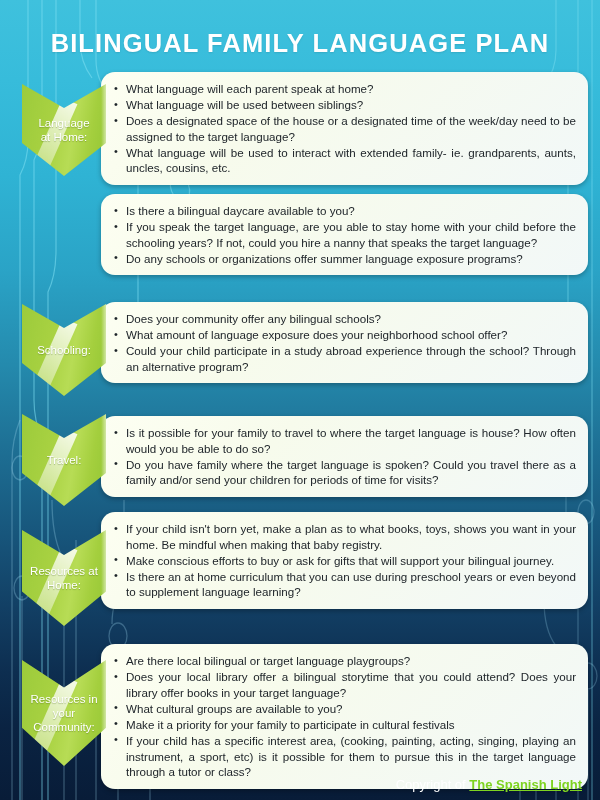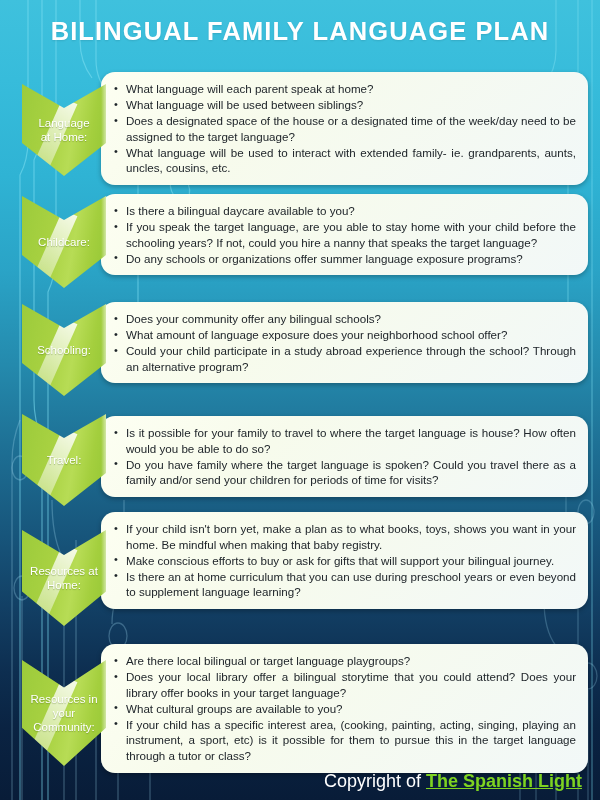--- a/index.html
+++ b/index.html
@@ -34,21 +34,21 @@
   .decor {
     position: absolute;
     inset: 0;
     pointer-events: none;
   }
   .decor svg { display: block; width: 600px; height: 800px; }
 
   
   .title-bar {
     position: absolute;
-    top: 0; left: 0;
+    top: 12px; left: 0;
     width: 600px;
     height: 62px;
     display: flex;
     align-items: center;
     justify-content: center;
   }
   .title {
     color: #ffffff;
     font-size: 25.5px;
     font-weight: bold;
@@ -143,21 +143,21 @@
     color: #1d2429;
   }
   .card li:last-child { margin-bottom: 0; }
 
   
   .footer {
     position: absolute;
     right: 18px;
     bottom: 8px;
     color: #ffffff;
-    font-size: 18px;
+    font-size: 13px;
     z-index: 4;
     white-space: nowrap;
   }
   .footer .brand {
     color: #7ed321;
     text-decoration: underline;
     font-weight: bold;
   }
 </style>
 </head>
@@ -222,25 +222,20 @@
       <ul>
         <li>What language will each parent speak at home?</li>
         <li>What language will be used between siblings?</li>
         <li>Does a designated space of the house or a designated time of the week/day need to be assigned to the target language?</li>
         <li>What language will be used to interact with extended family- ie. grandparents, aunts, uncles, cousins, etc.</li>
       </ul>
     </div>
   </div>
 
   <div class="row" style="top:190px;height:96px;">
-    <div class="chevron" style="top:6px;height:92px;">
-      <span class="shine"></span>
-      <span class="shine2"></span>
-      <span class="chev-label">Childcare:</span>
-    </div>
     <div class="card" style="top:4px;">
       <ul>
         <li>Is there a bilingual daycare available to you?</li>
         <li>If you speak the target language, are you able to stay home with your child before the schooling years? If not, could you hire a nanny that speaks the target language?</li>
         <li>Do any schools or organizations offer summer language exposure programs?</li>
       </ul>
     </div>
   </div>
 
   <div class="row" style="top:298px;height:96px;">
@@ -294,20 +289,21 @@
       <span class="shine2"></span>
       <span class="chev-label">Resources in
 your
 Community:</span>
     </div>
     <div class="card" style="top:4px;">
       <ul>
         <li>Are there local bilingual or target language playgroups?</li>
         <li>Does your local library offer a bilingual storytime that you could attend? Does your library offer books in your target language?</li>
         <li>What cultural groups are available to you?</li>
+        <li>Make it a priority for your family to participate in cultural festivals</li>
         <li>If your child has a specific interest area, (cooking, painting, acting, singing, playing an instrument, a sport, etc) is it possible for them to pursue this in the target language through a tutor or class?</li>
       </ul>
     </div>
   </div>
 
   <div class="footer">
     <span>Copyright of </span><a class="brand" href="#">The Spanish Light</a>
   </div>
 
 </div>

